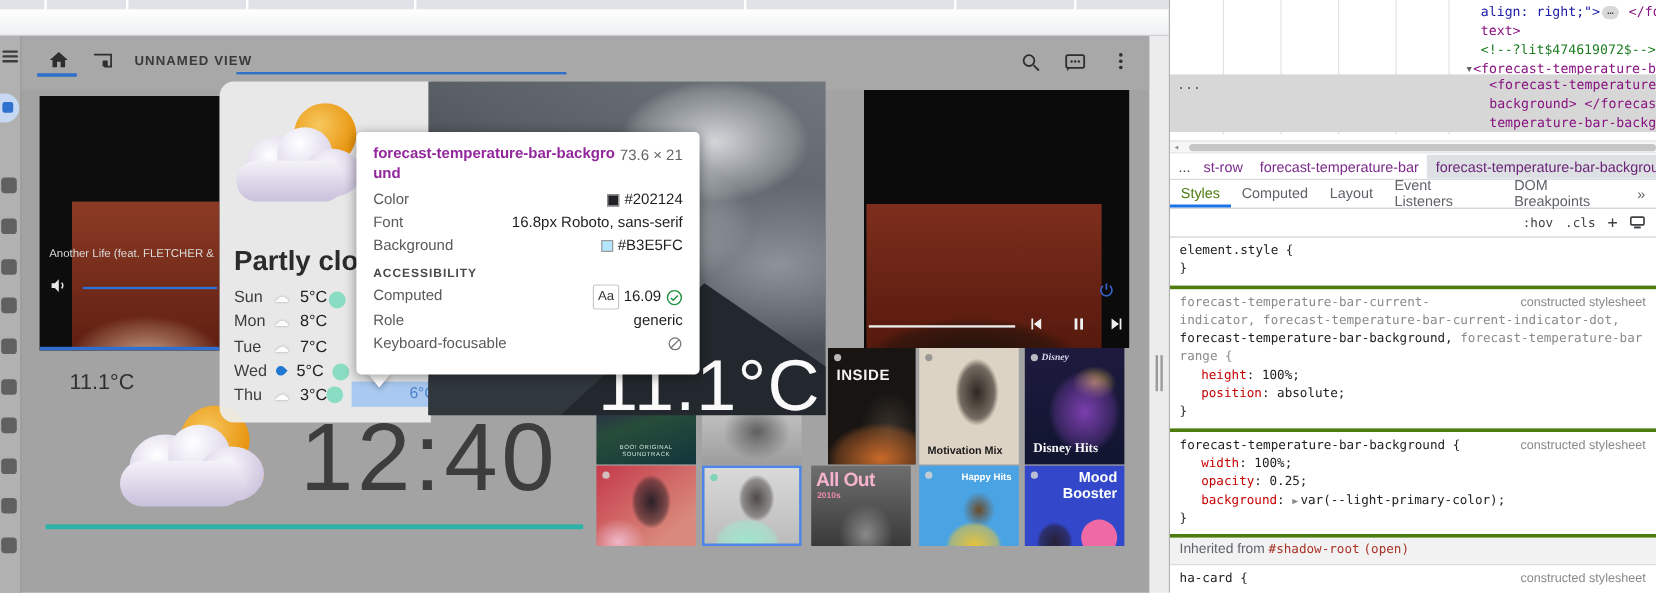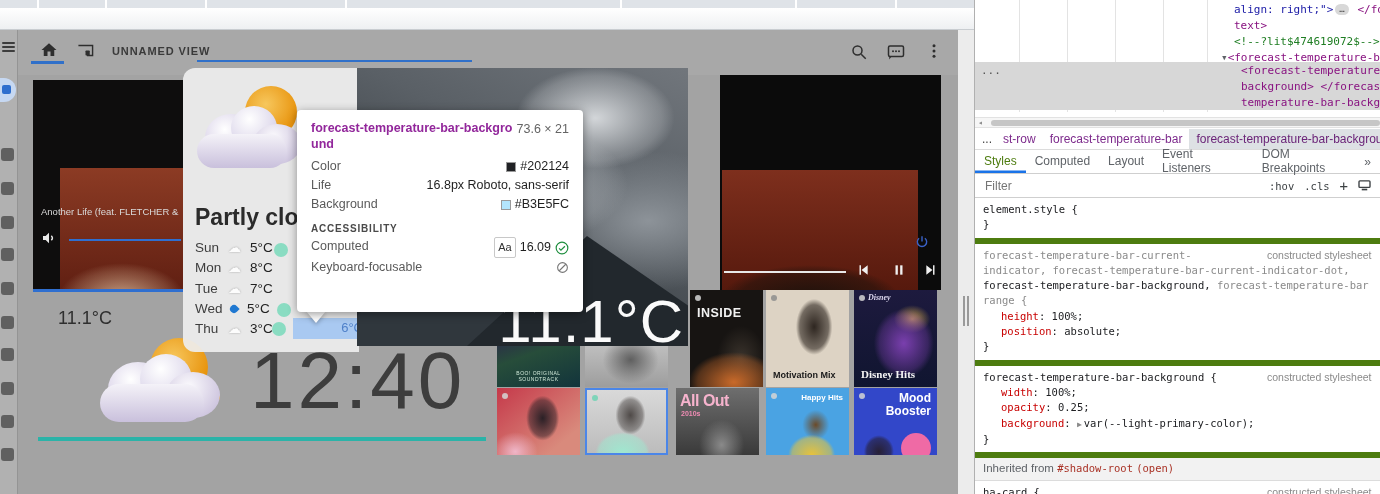--- a/index.html
+++ b/index.html
@@ -184,21 +184,21 @@
 
   .filterbar { position:absolute; left:0; top:174px; width:406px; height:24px; border-bottom:1px solid #cfcfcf;
     display:flex; align-items:center; font-family:"Liberation Sans", sans-serif; }
   .filter-input { border:none; outline:none; background:transparent; font-size:12px; color:#333;
     padding-left:10px; width:230px; font-family:"Liberation Sans", sans-serif; }
   .fb-right { margin-left:auto; display:flex; align-items:center; gap:10px; padding-right:10px;
     font-family:"DejaVu Sans Mono", monospace; font-size:10.5px; color:#3c4043; }
   .fb-plus { font-size:14px; line-height:10px; }
 
   .styles { position:absolute; left:0; top:198px; width:406px; bottom:0; font-size:10.5px; line-height:15.3px; }
-  .rule { position:relative; padding:4px 0 5px 8px; border-bottom:6px solid #4d7c0f; white-space:nowrap; }
+  .rule { position:relative; padding:4px 0 5px 8px; border-bottom:3px solid #4d7c0f; white-space:nowrap; }
   .origin { position:absolute; left:292px; top:4px; color:#8a8a8a; white-space:nowrap;
     font-family:"Liberation Sans", sans-serif; font-size:10.5px; }
   .selgray { color:#8a8a8a; }
   .seldark { color:#202124; }
   .prop { padding-left:18px; }
   .pname { color:#c80000; }
   .pname::after { content:": "; color:#202124; }
   .pval::after { content:";"; color:#202124; }
   .parrow { color:#8a8a8a; font-size:8px; margin-right:2px; }
   .inherited { padding:3px 0 4px 8px; background:#f2f2f2; border-bottom:1px solid #dcdcdc;
@@ -395,21 +395,21 @@
         <div class="tt-dims">73.6 × 21</div>
       </div>
       <div class="tt-row">
         <span class="tt-label">Color</span>
         <span class="tt-val">
             <span class="swatch" style="background:#202124"></span>
             <span>#202124</span>
           </span>
       </div>
       <div class="tt-row">
-        <span class="tt-label">Life</span>
+        <span class="tt-label">Font</span>
         <span class="tt-val">16.8px Roboto, sans-serif</span>
       </div>
       <div class="tt-row">
         <span class="tt-label">Background</span>
         <span class="tt-val">
             <span class="swatch" style="background:#B3E5FC"></span>
             <span>#B3E5FC</span>
           </span>
       </div>
       <div class="tt-sec">ACCESSIBILITY</div>
@@ -418,20 +418,24 @@
         <span class="tt-val">
           <span class="aa-box">Aa</span>
           <span>16.09</span>
           <svg width="14" height="14" viewBox="0 0 24 24">
             <circle cx="12" cy="12" r="10" fill="none" stroke="#1e8e3e" stroke-width="2"></circle>
             <path d="M7 12.5l3.2 3.2L17 9" fill="none" stroke="#1e8e3e" stroke-width="2"></path>
           </svg>
         </span>
       </div>
       <div class="tt-row">
+        <span class="tt-label">Role</span>
+        <span class="tt-val">generic</span>
+      </div>
+      <div class="tt-row">
         <span class="tt-label">Keyboard-focusable</span>
         <span class="tt-val">
           <svg width="13" height="13" viewBox="0 0 24 24">
             <circle cx="12" cy="12" r="9" fill="none" stroke="#757575" stroke-width="2"></circle>
             <line x1="6" y1="18" x2="18" y2="6" stroke="#757575" stroke-width="2"></line>
           </svg>
         </span>
       </div>
     </div>
     <div class="abs tt-caret"></div>
@@ -480,21 +484,20 @@
     <div class="tabs">
       <span class="tab active">Styles</span>
       <span class="tab">Computed</span>
       <span class="tab">Layout</span>
       <span class="tab">Event Listeners</span>
       <span class="tab">DOM Breakpoints</span>
       <span class="tab-more">»</span>
     </div>
 
     <div class="filterbar">
-      <input class="filter-input" placeholder="Filter" style="">
       <div class="fb-right">
         <span>:hov</span>
         <span>.cls</span>
         <span class="fb-plus">+</span>
         <svg width="13" height="11" viewBox="0 0 14 12">
           <rect x="1" y="1" width="12" height="7" rx="1" fill="none" stroke="#3c4043" stroke-width="1.5"></rect>
           <rect x="4" y="9.5" width="6" height="1.8" fill="#3c4043"></rect>
         </svg>
       </div>
     </div>

